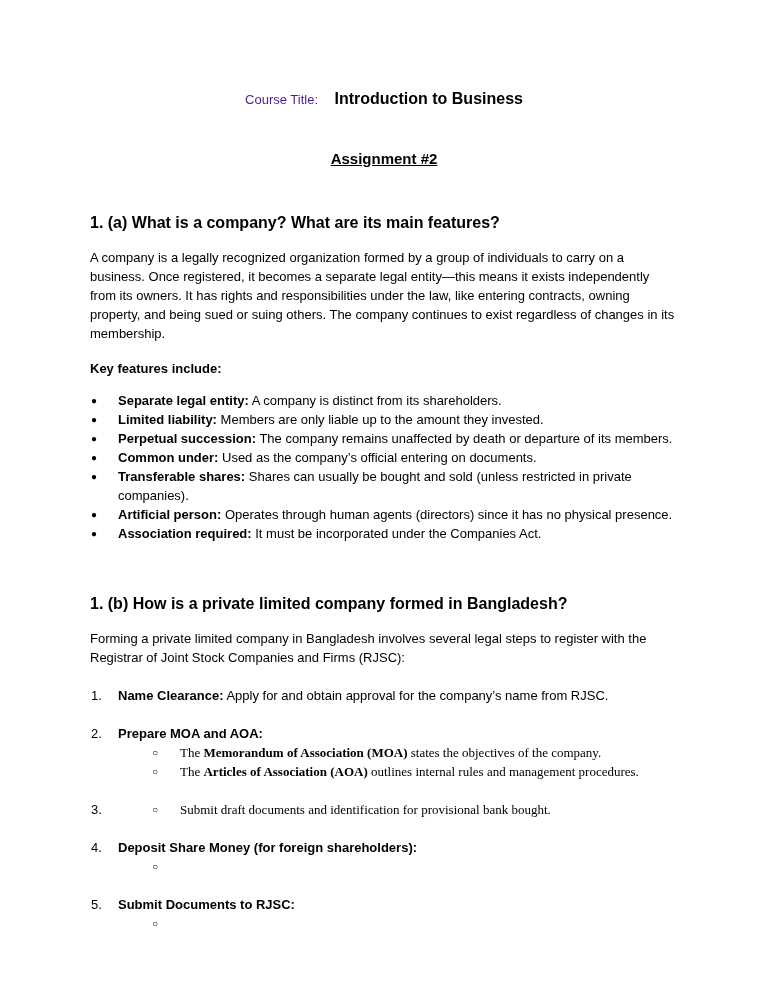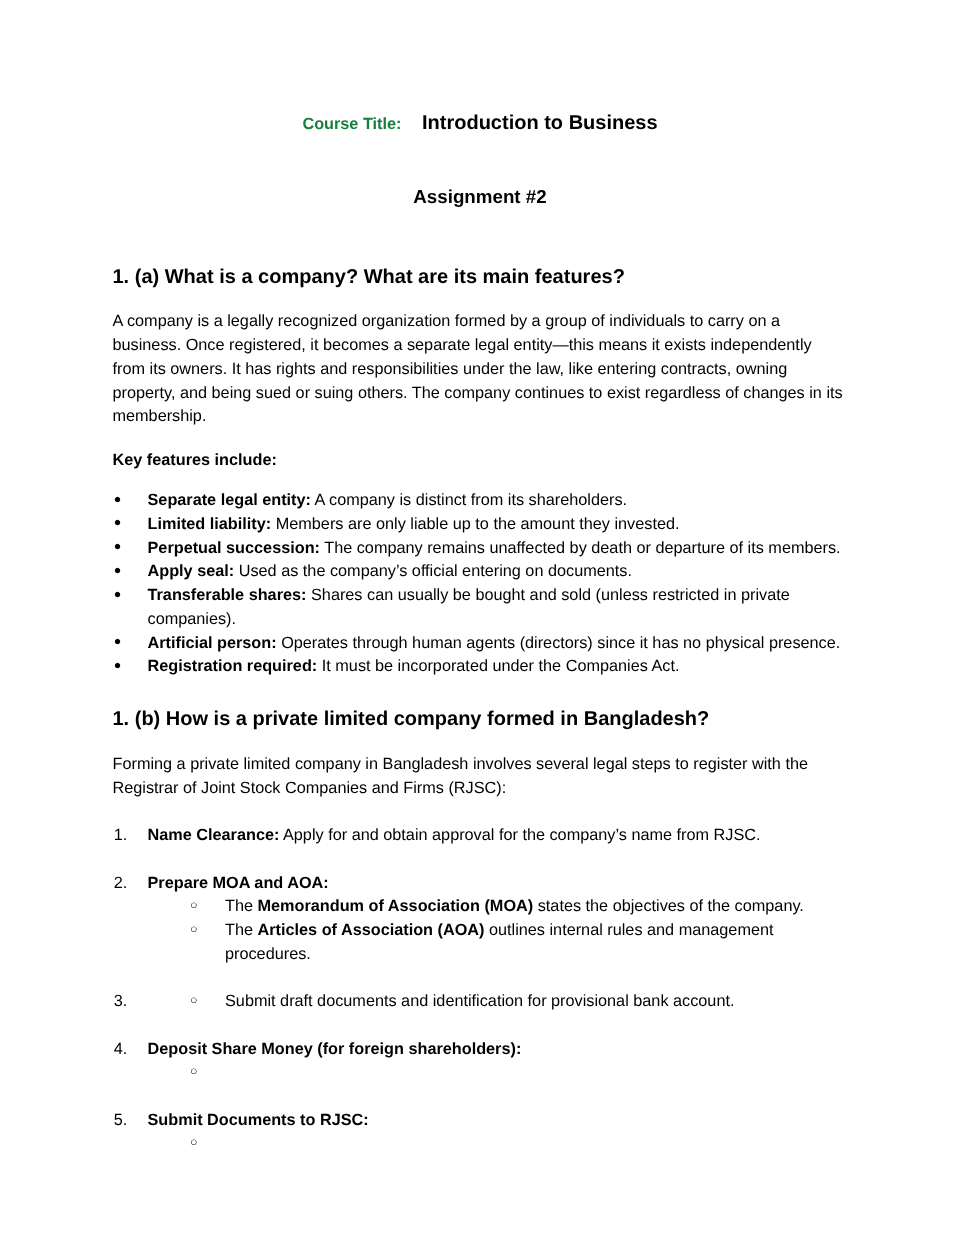--- a/index.html
+++ b/index.html
@@ -11,44 +11,44 @@
     box-sizing: border-box;
     padding: 88px 90px 40px 90px;
     background: #ffffff;
     font-family: "Liberation Sans", sans-serif;
     font-size: 13px;
     color: #000000;
     overflow: hidden;
   }
   .center { text-align: center; }
   .course-line { margin: 0; line-height: 22px; }
-  .course-label { color: #15803d; font-weight: bold; font-size: 13px; margin-top: 23px; }
+  .course-label { color: #4c1d95; font-weight: normal; font-size: 13px; margin-top: 23px; }
   .course-title { color: #000000; font-weight: bold; font-size: 16px; margin-left: 12px; }
   .assignment { margin: 39px 0 0 0; font-size: 15px; font-weight: bold; }
-  .assignment .u { }
+  .assignment .u { text-decoration: underline; }
   .section-heading {
     margin: 47px 0 0 0;
     font-size: 16px;
     font-weight: bold;
     text-align: left;
   }
   .body-para { margin: 16px 0 0 0; line-height: 19px; }
   .bold { font-weight: bold; }
   .bullet-list { margin: 13px 0 0 0; }
   .b-item { display: flex; line-height: 19px; }
   .b-marker { width: 27px; padding-left: 1px; font-size: 10px; flex: none; }
   .b-text { flex: 1; }
   .steps { margin: 6px 0 0 0; }
   .step { display: flex; margin-top: 19px; line-height: 19px; }
   .step-num { width: 27px; padding-left: 1px; flex: none; }
   .step-body { flex: 1; }
   .sub { display: flex; line-height: 19px; }
   .sub-marker { width: 28px; padding-left: 17px; box-sizing: content-box; font-size: 10px; flex: none; width: 11px; margin-left: 17px; margin-right: 17px; }
-  .sub-text { flex: 1; }
-  .gap-b { margin-top: 25px; }
+  .sub-text { flex: 1; font-family: Liberation Serif, serif; }
+  .gap-b { margin-top: 52px; }
 </style>
 </head>
 <body>
 
 <div class="page">
 
   <p class="course-line center">
     <span class="course-label">Course Title:</span><span class="course-title"> Introduction to Business</span>
   </p>
 
@@ -74,36 +74,36 @@
       <span class="b-text"><b>Limited liability:</b><span> Members are only liable up to the amount they invested.</span></span>
     </div>
 
     <div class="b-item">
       <span class="b-marker">●</span>
       <span class="b-text"><b>Perpetual succession:</b><span> The company remains unaffected by death or departure of its members.</span></span>
     </div>
 
     <div class="b-item">
       <span class="b-marker">●</span>
-      <span class="b-text"><b>Apply seal:</b><span> Used as the company’s official entering on documents.</span></span>
+      <span class="b-text"><b>Common under:</b><span> Used as the company’s official entering on documents.</span></span>
     </div>
 
     <div class="b-item">
       <span class="b-marker">●</span>
       <span class="b-text"><b>Transferable shares:</b><span> Shares can usually be bought and sold (unless restricted in private companies).</span></span>
     </div>
 
     <div class="b-item">
       <span class="b-marker">●</span>
       <span class="b-text"><b>Artificial person:</b><span> Operates through human agents (directors) since it has no physical presence.</span></span>
     </div>
 
     <div class="b-item">
       <span class="b-marker">●</span>
-      <span class="b-text"><b>Registration required:</b><span> It must be incorporated under the Companies Act.</span></span>
+      <span class="b-text"><b>Association required:</b><span> It must be incorporated under the Companies Act.</span></span>
     </div>
 
   </div>
 
   <h2 class="section-heading gap-b">1. (b) How is a private limited company formed in Bangladesh?</h2>
 
   <p class="body-para">Forming a private limited company in Bangladesh involves several legal steps to register with the Registrar of Joint Stock Companies and Firms (RJSC):</p>
 
   <div class="steps">
 
@@ -125,21 +125,21 @@
           <span class="sub-text"><span>The </span><b>Articles of Association (AOA)</b><span> outlines internal rules and management procedures.</span></span>
         </span>
       </span>
     </div>
 
     <div class="step">
       <span class="step-num">3.</span>
       <span class="step-body">
         <span class="sub">
           <span class="sub-marker">○</span>
-          <span class="sub-text"><span>Submit draft documents and identification for provisional bank account.</span><b></b><span></span></span>
+          <span class="sub-text"><span>Submit draft documents and identification for provisional bank bought.</span><b></b><span></span></span>
         </span>
       </span>
     </div>
 
     <div class="step">
       <span class="step-num">4.</span>
       <span class="step-body">
         <b>Deposit Share Money (for foreign shareholders):</b>
         <span class="sub">
           <span class="sub-marker">○</span>

